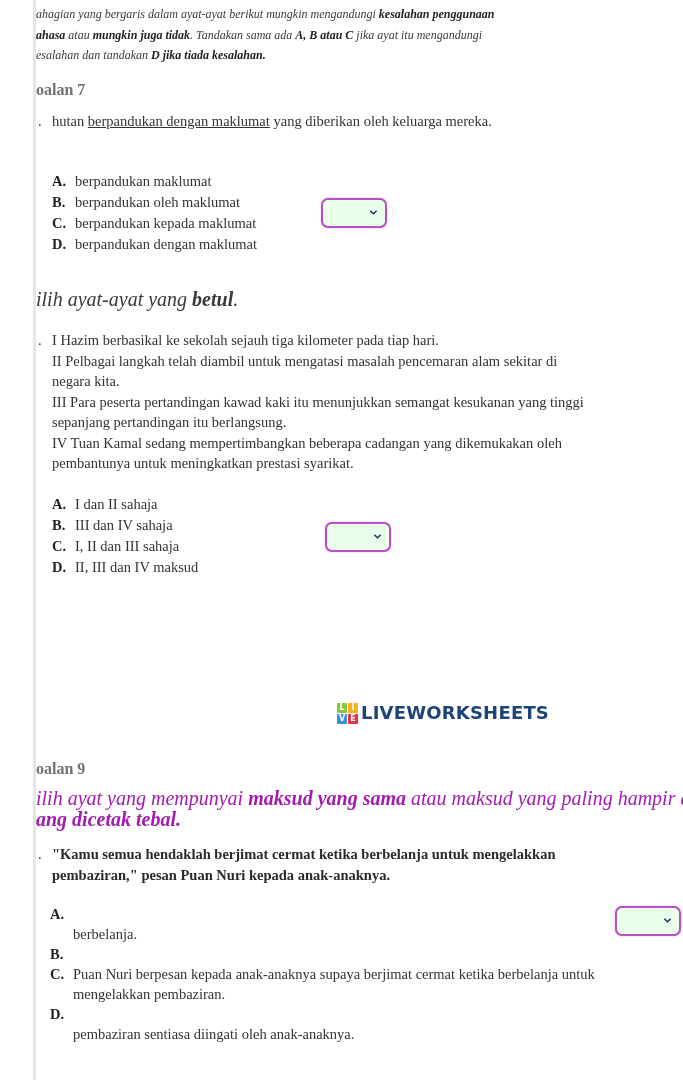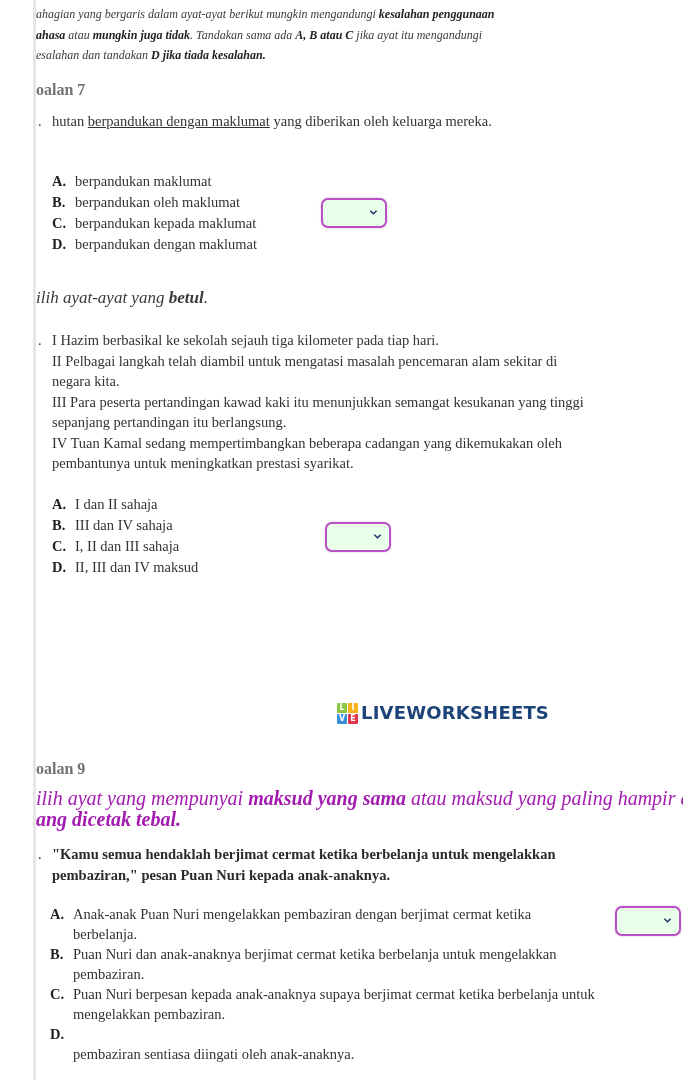--- a/index.html
+++ b/index.html
@@ -92,21 +92,21 @@
       <span>berpandukan dengan maklumat</span>
     </div>
 </div>
 
 <div class="sel" style="left:321px; top:198px;">
   <svg class="chev" viewBox="0 0 10 10">
       <polyline points="1.5,3 5,6.5 8.5,3" fill="none" stroke="#1e2e6a" stroke-width="1.6"></polyline>
     </svg>
 </div>
 
-<div class="abs" style="left:36px; top:288px; font-size:17px; font-style:italic; color:#3a3a3a;"><span>ilih ayat-ayat yang </span><b>betul</b><span>.</span></div>
+<div class="abs" style="left:36px; top:288px; font-size:20px; font-style:italic; color:#3a3a3a;"><span>ilih ayat-ayat yang </span><b>betul</b><span>.</span></div>
 
 <div class="abs stem" style="left:52px; top:330px; width:625px;">
   <span class="bullet">.</span>
   <div>I Hazim berbasikal ke sekolah sejauh tiga kilometer pada tiap hari.</div>
   <div>II Pelbagai langkah telah diambil untuk mengatasi masalah pencemaran alam sekitar di</div>
   <div>negara kita.</div>
   <div>III Para peserta pertandingan kawad kaki itu menunjukkan semangat kesukanan yang tinggi</div>
   <div>sepanjang pertandingan itu berlangsung.</div>
   <div>IV Tuan Kamal sedang mempertimbangkan beberapa cadangan yang dikemukakan oleh</div>
   <div>pembantunya untuk meningkatkan prestasi syarikat.</div>
@@ -156,25 +156,24 @@
 
 <div class="abs stem" style="left:52px; top:844px; width:625px; font-weight:bold; color:#2a2a2a;">
   <span class="bullet" style="font-weight:normal;">.</span>
   <div>"Kamu semua hendaklah berjimat cermat ketika berbelanja untuk mengelakkan</div>
   <div>pembaziran," pesan Puan Nuri kepada anak-anaknya.</div>
 </div>
 
 <div class="abs opts" style="left:50px; top:904px; width:600px; line-height:20px;">
   <div class="opt wrap">
       <span class="lbl">A.</span>
-      <span><span>Anak-anak Puan Nuri mengelakkan pembaziran dengan berjimat cermat ketika</span><br><span>berbelanja.</span></span>
+      <span><br><span>berbelanja.</span></span>
     </div>
   <div class="opt wrap">
       <span class="lbl">B.</span>
-      <span><span>Puan Nuri dan anak-anaknya berjimat cermat ketika berbelanja untuk mengelakkan</span><br><span>pembaziran.</span></span>
     </div>
   <div class="opt wrap">
       <span class="lbl">C.</span>
       <span><span>Puan Nuri berpesan kepada anak-anaknya supaya berjimat cermat ketika berbelanja untuk</span><br><span>mengelakkan pembaziran.</span></span>
     </div>
   <div class="opt wrap">
       <span class="lbl">D.</span>
       <span><br><span>pembaziran sentiasa diingati oleh anak-anaknya.</span></span>
     </div>
 </div>

